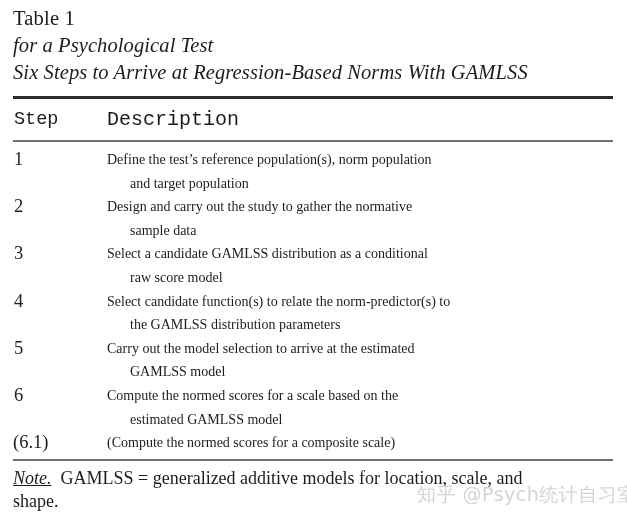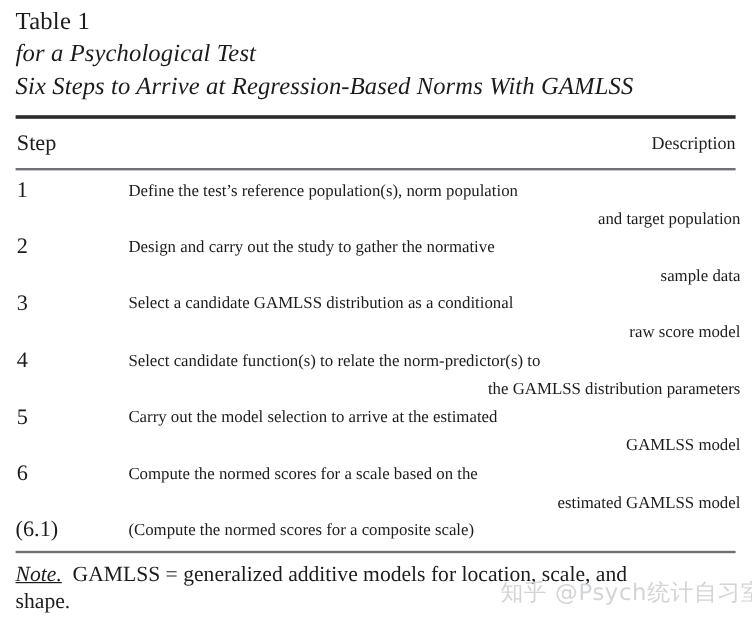--- a/index.html
+++ b/index.html
@@ -61,35 +61,36 @@
     height: 2px;
     background: #6f7174;
     margin-top: 4px;
     margin-right: 4px;
   }
 
   
   .head-row {
     position: relative;
     height: 41px;
+    font-family: Liberation Mono, monospace;
   }
   .head-step {
     position: absolute;
     left: 1px;
     top: 10px;
     font-size: 18.5px;
     line-height: 22px;
   }
   .head-desc {
     position: absolute;
     left: 94px;
     width: 506px;
     top: 10px;
-    text-align: right;
-    font-size: 15px;
+    text-align: left;
+    font-size: 20px;
     line-height: 22px;
   }
 
   
   .body-rows {
     margin-top: 6px;
   }
   .step-row {
     position: relative;
     display: flex;
@@ -105,21 +106,21 @@
   }
   .step-num.wide { padding-left: 0px; }
   .step-desc {
     flex: 1 1 auto;
     font-size: 14px;
     line-height: 23.6px;
     padding-left: 0px;
     text-indent: 0;
   }
   .step-desc .ln { display: block; white-space: nowrap; }
-  .step-desc .ln.cont { padding-left: 23px; text-align: right; }
+  .step-desc .ln.cont { padding-left: 23px; }
 
   
   .note {
     margin-top: 6px;
     font-size: 18px;
     line-height: 23px;
     width: 604px;
   }
   .note .note-label {
     font-style: italic;

